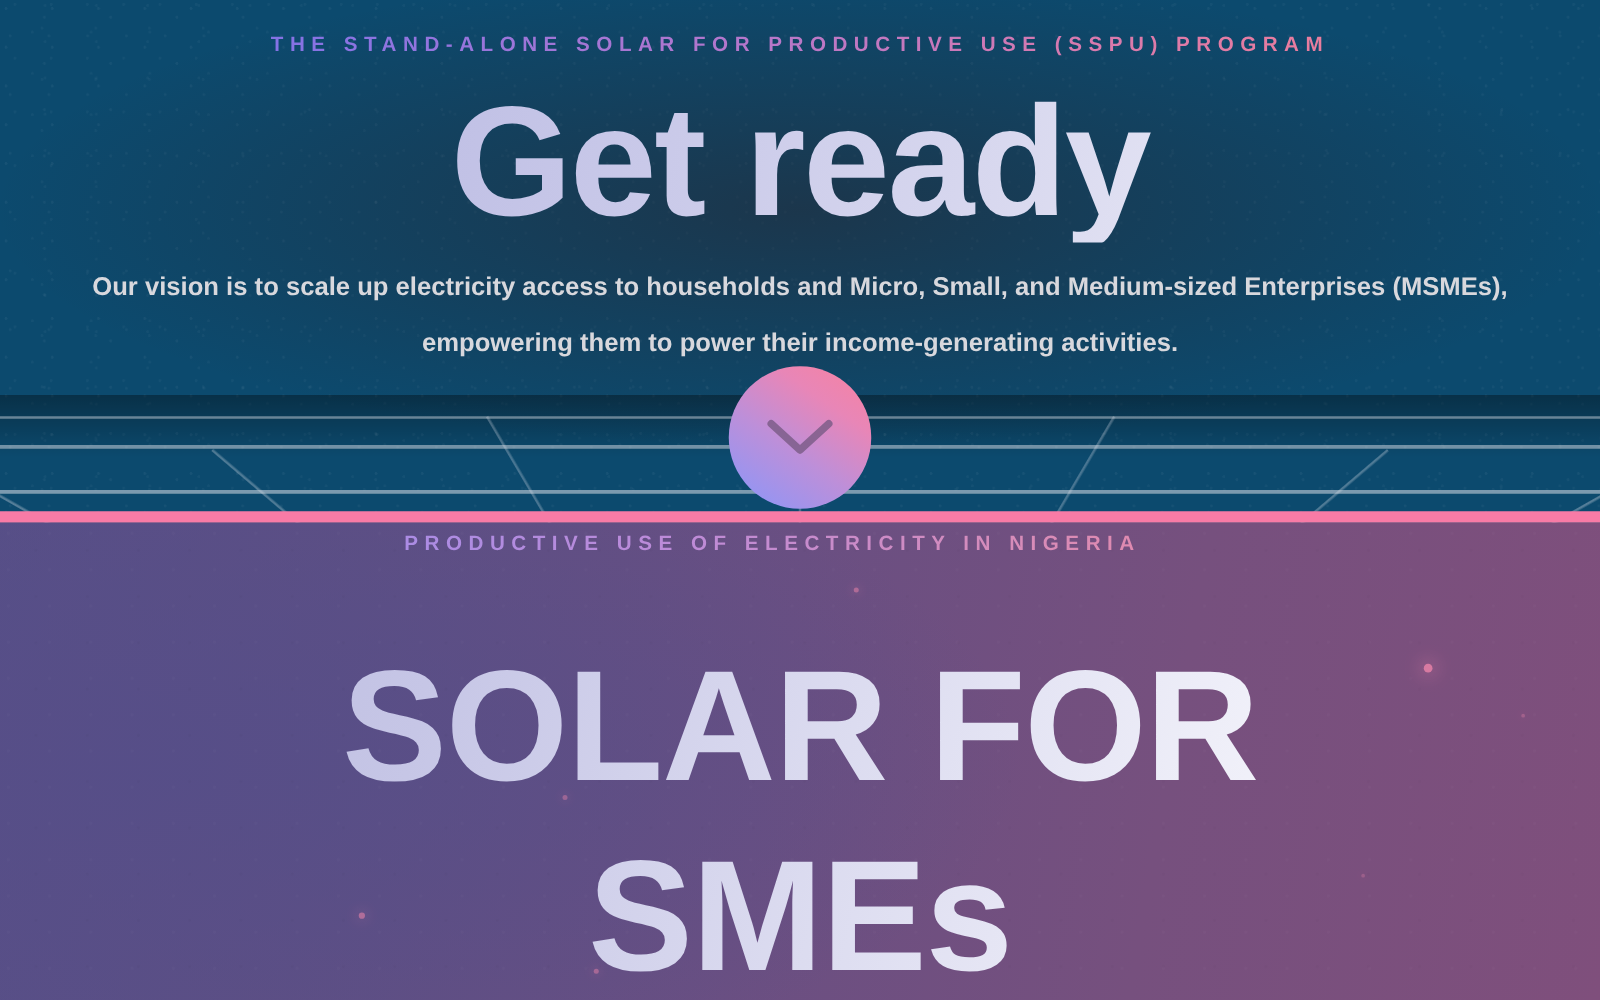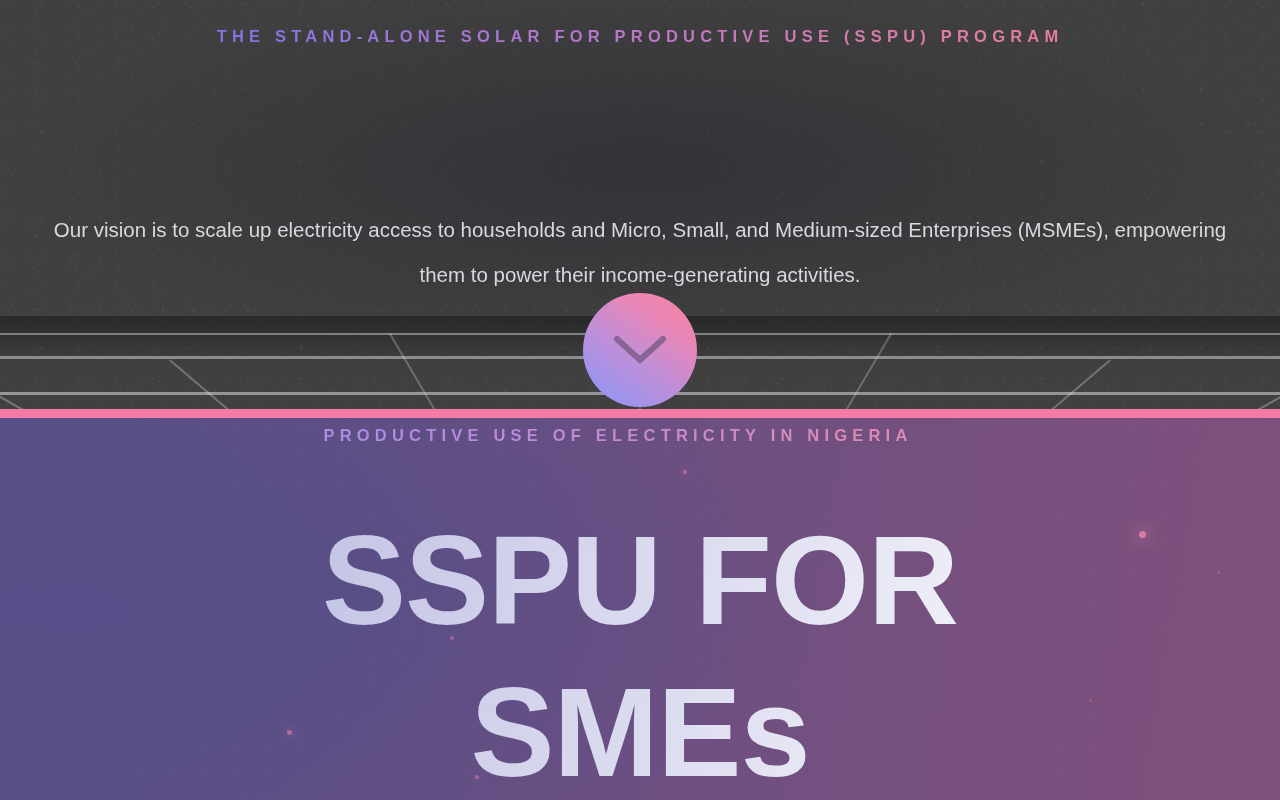--- a/index.html
+++ b/index.html
@@ -9,21 +9,21 @@
     overflow:hidden;
     background:#000;
     font-family:"Liberation Sans", sans-serif;
   }
 
   #page { position:relative; width:1280px; height:800px; overflow:hidden; }
 
   
   .hero {
     position:absolute; left:0; top:0; width:1280px; height:441px;
-    background:#404040;
+    background:#0c4a6e;
     overflow:hidden;
   }
   
   .hero-noise {
     position:absolute; inset:0;
     background-image:
       radial-gradient(circle at 13% 22%, rgba(255,255,255,.055) 0 1px, transparent 1.4px),
       radial-gradient(circle at 41% 8%,  rgba(255,255,255,.045) 0 1px, transparent 1.4px),
       radial-gradient(circle at 67% 37%, rgba(255,255,255,.05)  0 1px, transparent 1.4px),
       radial-gradient(circle at 88% 15%, rgba(255,255,255,.04)  0 1px, transparent 1.4px),
@@ -67,21 +67,21 @@
     position:absolute; left:0; top:66px; width:1280px;
     text-align:center;
     font-size:125px; font-weight:700; line-height:1.02; letter-spacing:-2px;
     background-image:linear-gradient(100deg,#b2b2de 0%,#c2c2e6 30%,#d6d6ee 60%,#ececf7 85%,#f4f4fb 100%);
     -webkit-background-clip:text; background-clip:text;
     color:transparent; -webkit-text-fill-color:transparent;
   }
   .hero-sub{
     position:absolute; left:40px; top:207px; width:1200px;
     text-align:center;
-    font-size:20.5px; font-weight:400; line-height:45px;
+    font-size:20.5px; font-weight:700; line-height:45px;
     color:#d8d8dd;
   }
 
   
   .scroll-btn{
     position:absolute; left:583px; top:293px;
     width:114px; height:114px; border-radius:50%;
     background:linear-gradient(215deg,#f8829f 0%,#e886b7 28%,#bd8fd9 58%,#9a94ef 85%,#9795f2 100%);
     border:none; cursor:pointer;
     display:flex; align-items:center; justify-content:center;
@@ -157,20 +157,21 @@
         <div class="grid-d" style="left: 264px; height: 125px; transform: rotate(-49.6355deg); opacity: 0.5;"></div>
         <div class="grid-d" style="left: 451.5px; height: 125px; transform: rotate(-30.4655deg); opacity: 0.46;"></div>
         <div class="grid-d" style="left: 639px; height: 125px; transform: rotate(0deg); opacity: 0.42;"></div>
         <div class="grid-d" style="left: 826.5px; height: 125px; transform: rotate(30.4655deg); opacity: 0.46;"></div>
         <div class="grid-d" style="left: 1014px; height: 125px; transform: rotate(49.6355deg); opacity: 0.5;"></div>
         <div class="grid-d" style="left: 1201.5px; height: 125px; transform: rotate(60.4612deg); opacity: 0.54;"></div>
       </div>
 
     <div class="eyebrow">THE STAND-ALONE SOLAR FOR PRODUCTIVE USE (SSPU) PROGRAM</div>
 
+    <h1 class="hero-title">Get ready</h1>
 
     <p class="hero-sub">Our vision is to scale up electricity access to households and Micro, Small, and Medium-sized Enterprises (MSMEs), empowering them to power their income-generating activities.</p>
 
     <button class="scroll-btn">
       <span>
         <svg width="56" height="34" viewBox="0 0 56 34" fill="none" aria-hidden="true">
           <path d="M5 6 L28 27 L51 6" stroke="#7a5c86" stroke-width="6" stroke-linecap="round" stroke-linejoin="round" fill="none" opacity="0.82"></path>
         </svg>
       </span>
     </button>
@@ -185,17 +186,17 @@
       <div class="particle" style="left: 1216.5px; top: 152.5px; width: 3px; height: 3px; opacity: 0.35; background: rgb(232, 130, 168); box-shadow: rgba(232, 130, 168, 0.14) 0px 0px 6px 1.8px;"></div>
       <div class="particle" style="left: 450px; top: 218px; width: 4px; height: 4px; opacity: 0.45; background: rgb(232, 130, 168); box-shadow: rgba(232, 130, 168, 0.18) 0px 0px 8px 2.4px;"></div>
       <div class="particle" style="left: 286.5px; top: 311.5px; width: 5px; height: 5px; opacity: 0.6; background: rgb(232, 130, 168); box-shadow: rgba(232, 130, 168, 0.24) 0px 0px 10px 3px;"></div>
       <div class="particle" style="left: 475px; top: 357px; width: 4px; height: 4px; opacity: 0.5; background: rgb(232, 130, 168); box-shadow: rgba(232, 130, 168, 0.2) 0px 0px 8px 2.4px;"></div>
       <div class="particle" style="left: 1088.5px; top: 280.5px; width: 3px; height: 3px; opacity: 0.3; background: rgb(232, 130, 168); box-shadow: rgba(232, 130, 168, 0.12) 0px 0px 6px 1.8px;"></div>
     </section>
 
   <div class="band-eyebrow">PRODUCTIVE USE OF ELECTRICITY IN NIGERIA</div>
 
   <h2 class="band-title">
-    <span>SSPU FOR</span><br>
+    <span>SOLAR FOR</span><br>
     <span>SMEs</span>
   </h2>
 
 </div>
 
 </body></html>

